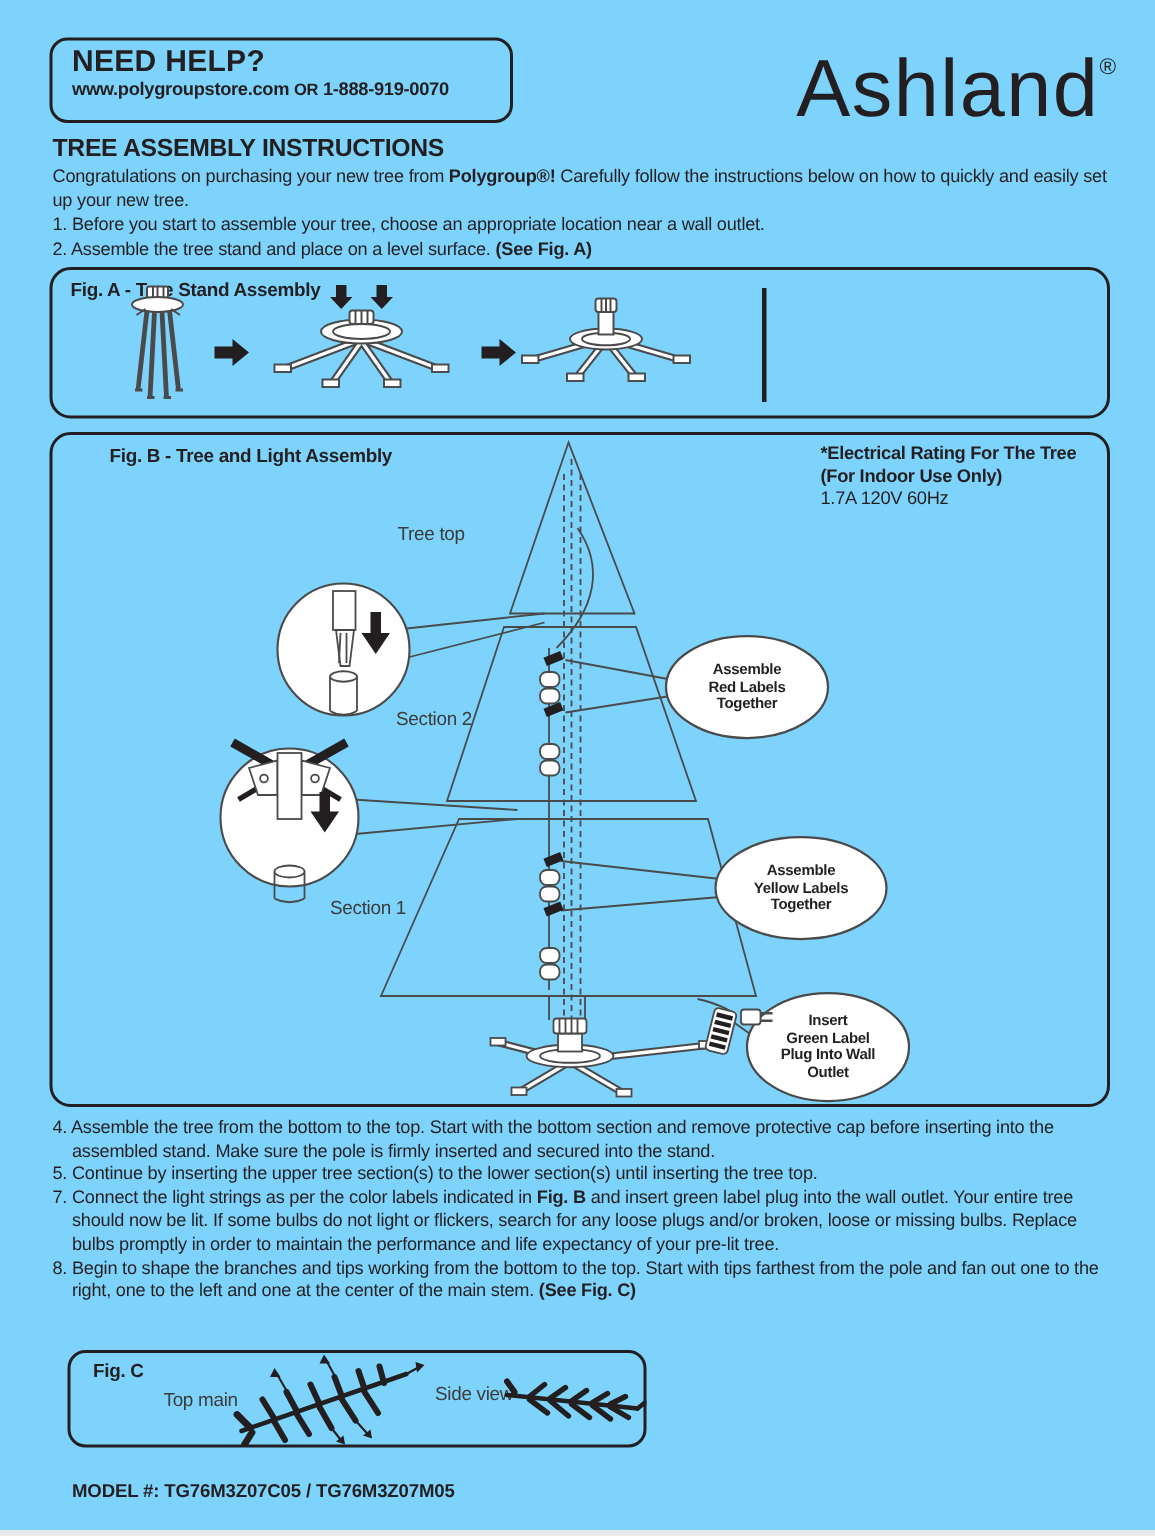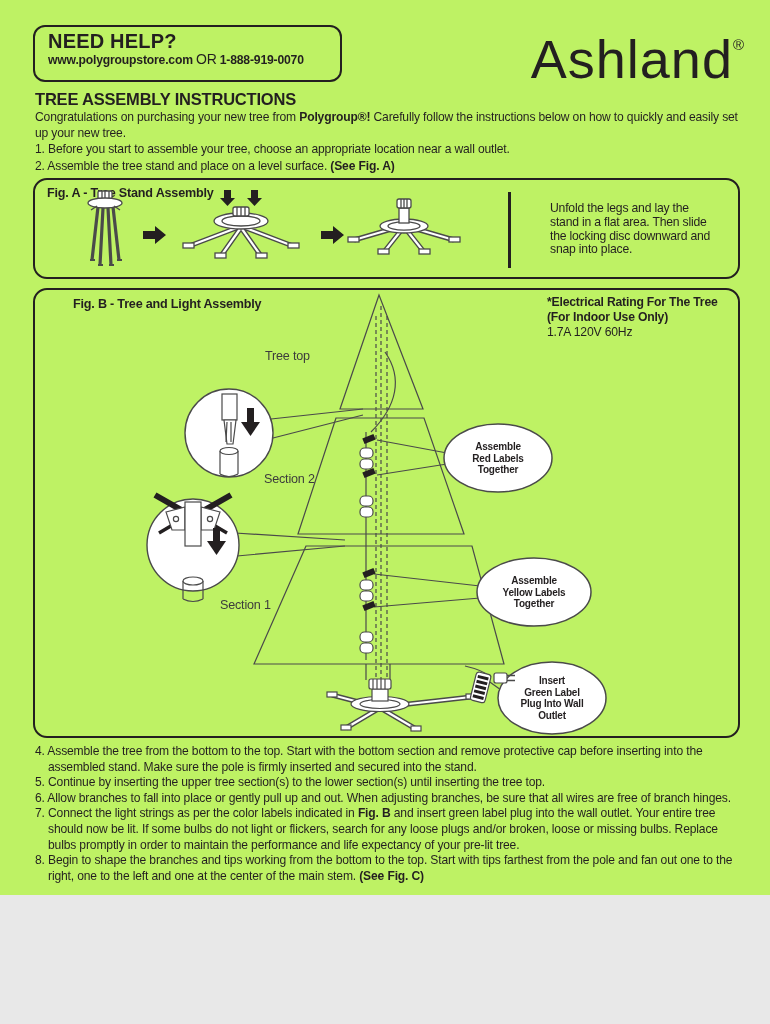--- a/index.html
+++ b/index.html
@@ -1,26 +1,26 @@
 <!DOCTYPE html>
 <html><head>
 <meta charset="utf-8">
 <style>
   html,body{margin:0;padding:0;background:#e8e8e8;}
-  .page{position:relative;width:770px;height:895px;background:#bef264;margin:0 auto;
+  .page{position:relative;width:770px;height:1020px;background:#7dd3fc;margin:0 auto;
         font-family:"Liberation Sans",sans-serif;color:#231f20;overflow:hidden;}
   .abs{position:absolute;}
   .b{font-weight:bold;}
   .pre{white-space:pre-line;}
   
   .help-box{left:33px;top:25px;width:292px;height:50px;border:2.5px solid #231f20;border-radius:12px;padding:3px 0 0 13px;}
   .help-title{font-size:20px;font-weight:bold;line-height:22px;letter-spacing:.2px;}
   .help-line{font-size:11.4px;font-weight:bold;line-height:14px;letter-spacing:-.2px;}
   .help-url{font-size:12.2px;font-weight:bold;line-height:15px;letter-spacing:-.2px;}
-  .or-word{font-size:14px;font-weight:normal;}
+  .or-word{font-size:11px;font-weight:bold;}
   .brand{left:487px;top:18px;width:258px;text-align:right;font-size:54px;line-height:54px;letter-spacing:1px;font-weight:normal;}
   .brand sup{font-size:15px;vertical-align:28px;}
   .doc-title{left:35px;top:90px;font-size:16.5px;font-weight:bold;letter-spacing:-.2px;}
   .body-txt{font-size:12.1px;line-height:15.6px;letter-spacing:-.15px;}
   .intro{left:35px;top:110px;width:710px;}
   .steps12{left:35px;top:142px;width:710px;}
   .steps12 p{margin:0 0 1px 0;}
   
   .figbox{border:2px solid #231f20;border-radius:14px;box-sizing:border-box;}
   .figa{left:33px;top:178px;width:707px;height:101px;}
@@ -58,24 +58,20 @@
   <div class="abs intro body-txt"><span>Congratulations on purchasing your new tree from </span><span class="b">Polygroup®!</span><span> Carefully follow the instructions below on how to quickly and easily set up your new tree.</span></div>
 
   <div class="abs steps12 body-txt">
     <p>1. Before you start to assemble your tree, choose an appropriate location near a wall outlet.</p>
     <p><span>2. Assemble the tree stand and place on a level surface. </span><span class="b">(See Fig. A)</span></p>
   </div>
 
   <div class="abs figbox figa">
     <div class="abs fig-title" style="left:12px;top:6px;">Fig. A - Tree Stand Assembly</div>
     <div class="abs figa-divider"></div>
-    <div class="abs figa-note pre">Unfold the legs and lay the
-stand in a flat area. Then slide
-the locking disc downward and
-snap into place.</div>
     <svg class="abs" style="left:18px;top:10px;" width="445" height="88" viewBox="0 0 445 88">
       <g stroke="#4a4a4a" stroke-width="1.3" fill="none">
 
         <g>
           <rect x="45" y="1" width="14" height="8" rx="1.5" fill="#fff"></rect>
           <path d="M49,1 V9 M52,1 V9 M56,1 V9"></path>
           <ellipse cx="52" cy="13" rx="17" ry="5" fill="#fff"></ellipse>
           <path d="M45,17 L39,70 M50,18 L47,75 M55,18 L58,75 M60,17 L66,70" stroke-width="3.2"></path>
           <path d="M37,70 h5 M45,75 h5 M56,75 h5 M64,70 h5" stroke-width="2"></path>
           <path d="M44,16 l-6,4 M61,16 l6,4"></path>
@@ -238,21 +234,20 @@
 Together</div>
     <div class="abs callout-txt pre" style="left:463px;top:385px;width:108px;">Insert
 Green Label
 Plug Into Wall
 Outlet</div>
   </div>
 
   <div class="abs steps38 body-txt">
     <p>4. Assemble the tree from the bottom to the top. Start with the bottom section and remove protective cap before inserting into the assembled stand. Make sure the pole is firmly inserted and secured into the stand.</p>
     <p>5. Continue by inserting the upper tree section(s) to the lower section(s) until inserting the tree top.</p>
-    <p>6. Allow branches to fall into place or gently pull up and out. When adjusting branches, be sure that all wires are free of branch hinges.</p>
     <p><span>7. Connect the light strings as per the color labels indicated in </span><span class="b">Fig. B</span><span> and insert green label plug into the wall outlet. Your entire tree should now be lit. If some bulbs do not light or flickers, search for any loose plugs and/or broken, loose or missing bulbs. Replace bulbs promptly in order to maintain the performance and life expectancy of your pre-lit tree.</span></p>
     <p><span>8. Begin to shape the branches and tips working from the bottom to the top. Start with tips farthest from the pole and fan out one to the right, one to the left and one at the center of the main stem. </span><span class="b">(See Fig. C)</span></p>
   </div>
 
   <div class="abs figbox figc">
     <div class="abs fig-title" style="left:15px;top:5px;">Fig. C</div>
     <div class="abs tree-label" style="left:62px;top:24px;">Top main</div>
     <div class="abs tree-label" style="left:243px;top:20px;">Side view</div>
     <svg class="abs" style="left:106px;top:0;" width="132" height="62" viewBox="0 0 132 62">
       <g stroke="#231f20" stroke-linecap="round" fill="none">

